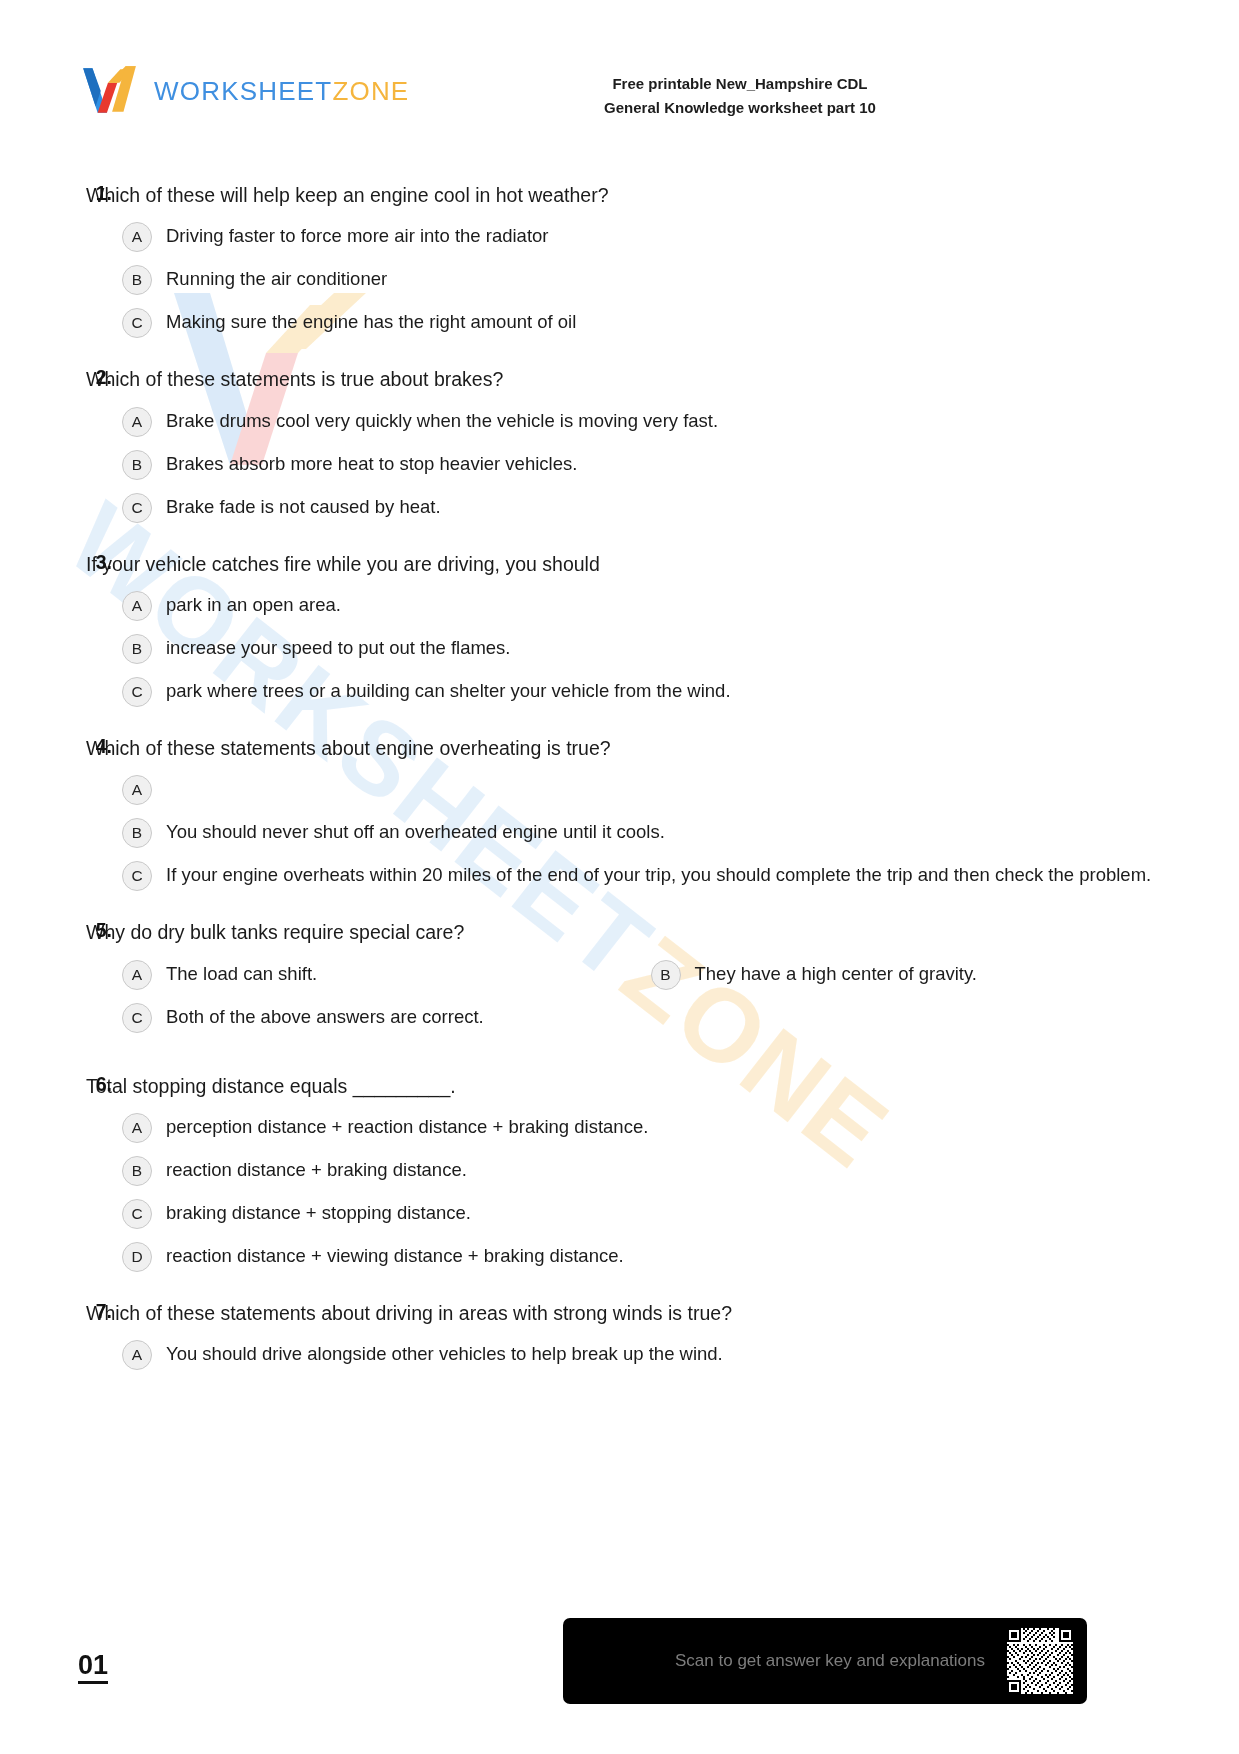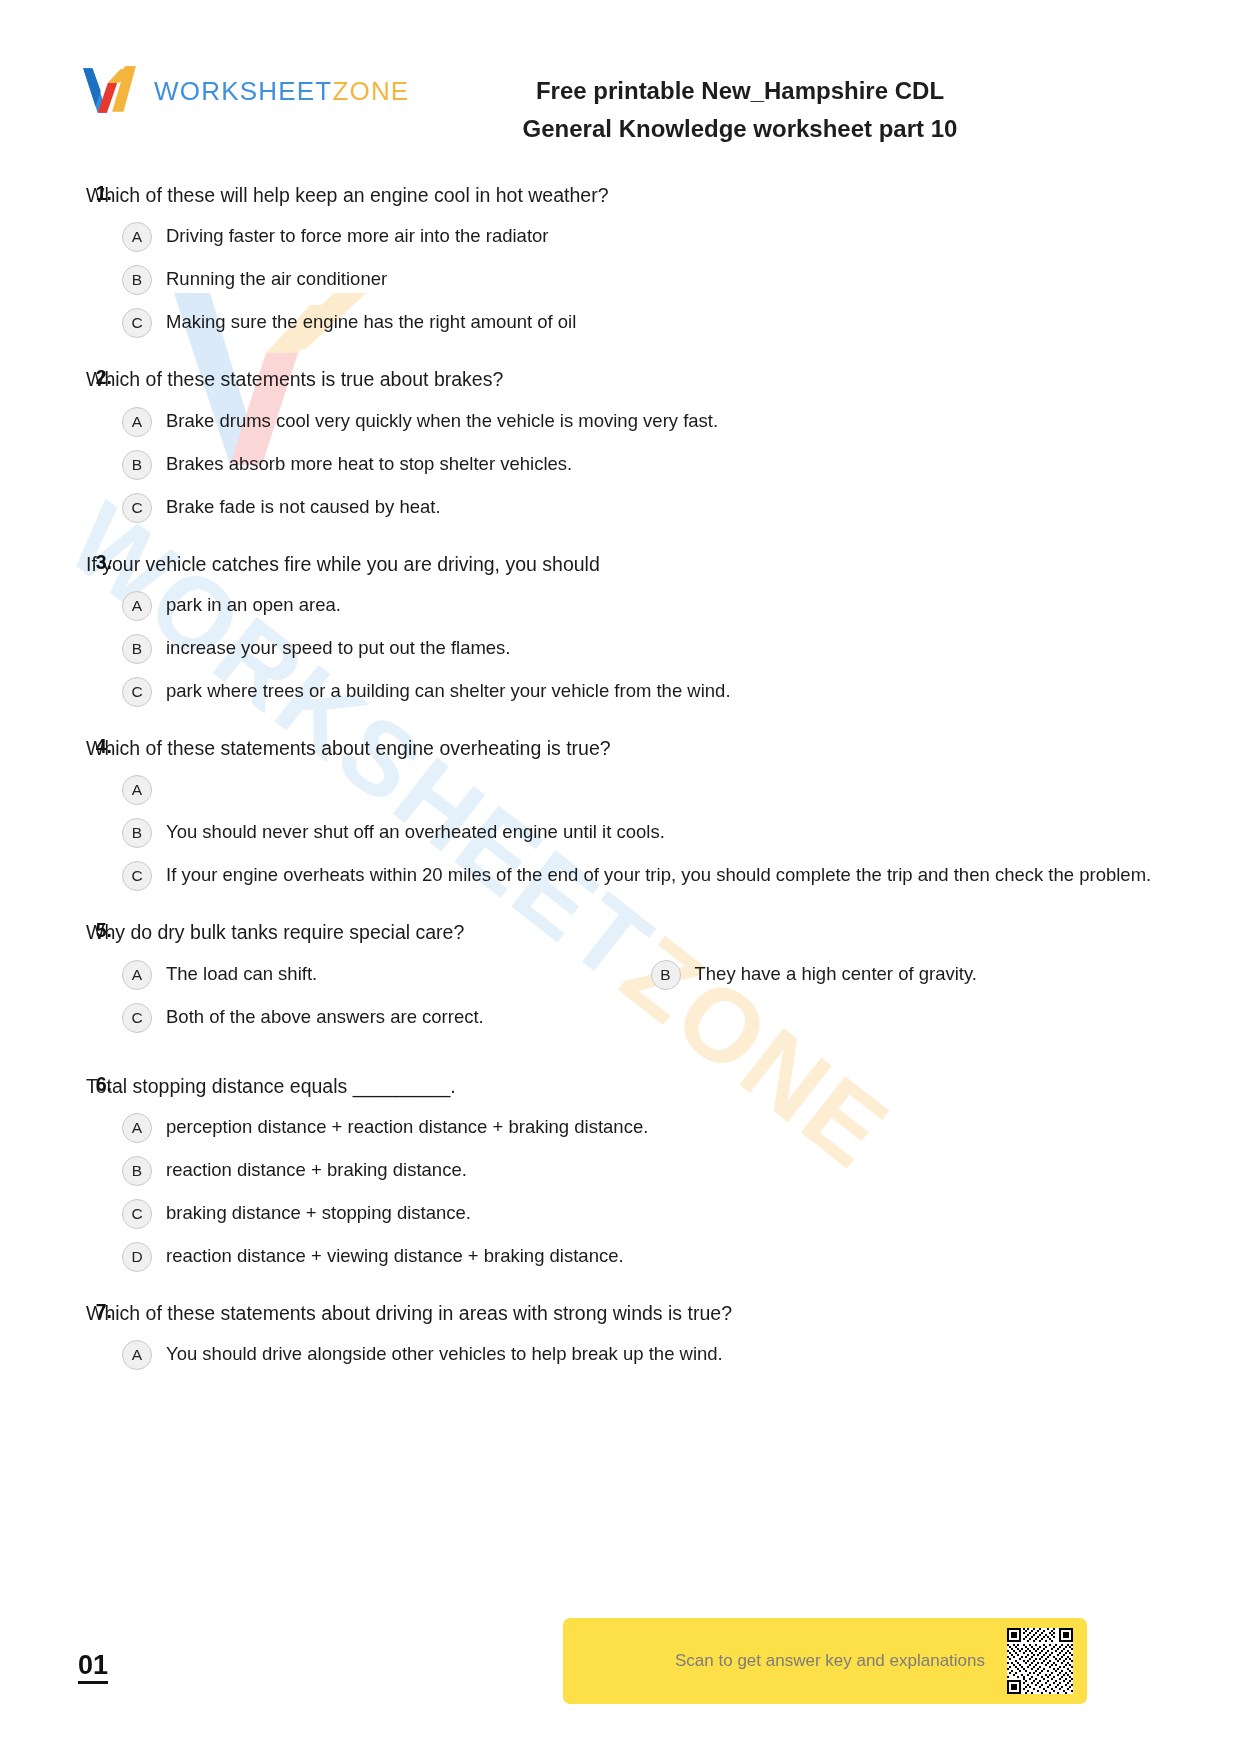--- a/index.html
+++ b/index.html
@@ -77,21 +77,21 @@
   }
   .logo-word .w1 { color: #3f8fe0; }
   .logo-word .w2 { color: #f5b53d; }
 
   .doc-title {
     position: absolute;
     left: 490px;
     top: 72px;
     width: 500px;
     text-align: center;
-    font-size: 24px;
+    font-size: 15px;
     font-weight: 700;
     line-height: 1.6;
     color: #1d1d1d;
   }
 
   
   .content {
     position: absolute;
     left: 0;
     top: 182px;
@@ -173,21 +173,21 @@
     border-bottom: 3px solid #111;
     padding-bottom: 2px;
     line-height: 1;
   }
   .scan-box {
     position: absolute;
     right: 68px;
     bottom: 8px;
     width: 524px;
     height: 86px;
-    background: #fde047;
+    background: #000000;
     border-radius: 7px;
     display: flex;
     align-items: center;
     justify-content: flex-end;
     padding-right: 14px;
     box-sizing: border-box;
   }
   .scan-text {
     font-size: 17px;
     color: #7d7d7d;
@@ -260,21 +260,21 @@
       <div class="question">
         <div class="q-num">2.</div>
         <div class="q-text">Which of these statements is true about brakes?</div>
         <div class="options">
           <div class="option">
             <span class="opt-letter">A</span>
             <span class="opt-text">Brake drums cool very quickly when the vehicle is moving very fast.</span>
           </div>
           <div class="option">
             <span class="opt-letter">B</span>
-            <span class="opt-text">Brakes absorb more heat to stop shelter vehicles.</span>
+            <span class="opt-text">Brakes absorb more heat to stop heavier vehicles.</span>
           </div>
           <div class="option">
             <span class="opt-letter">C</span>
             <span class="opt-text">Brake fade is not caused by heat.</span>
           </div>
         </div>
       </div>
       <div class="question">
         <div class="q-num">3.</div>
         <div class="q-text">If your vehicle catches fire while you are driving, you should</div>

